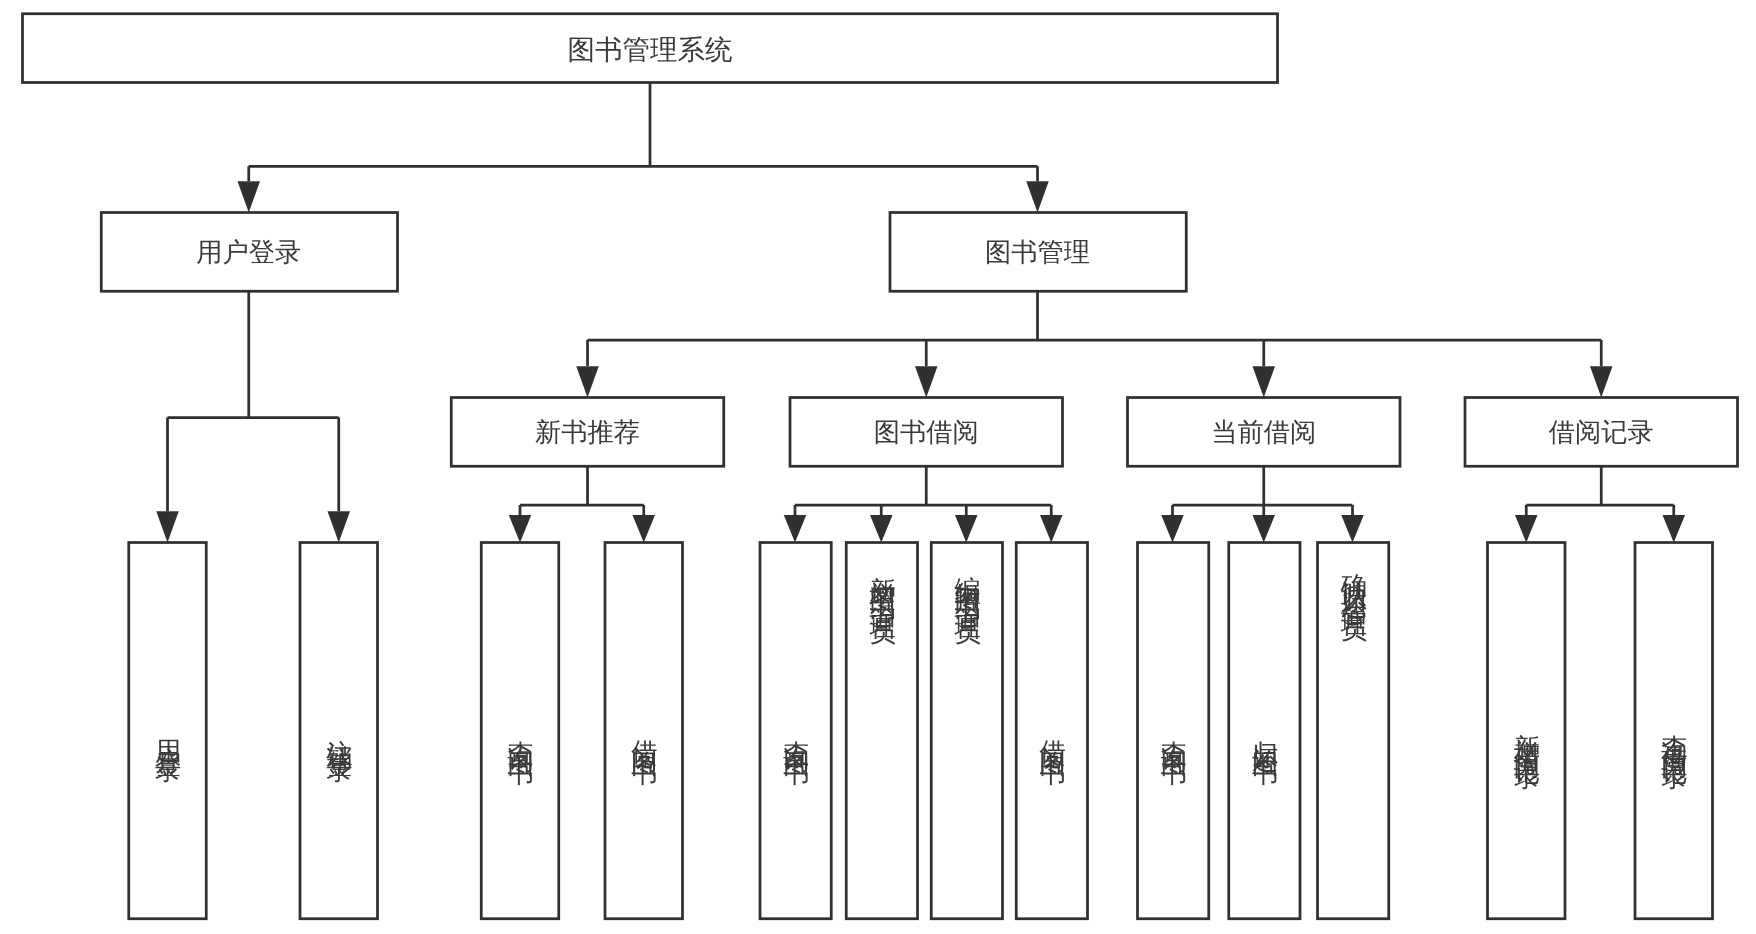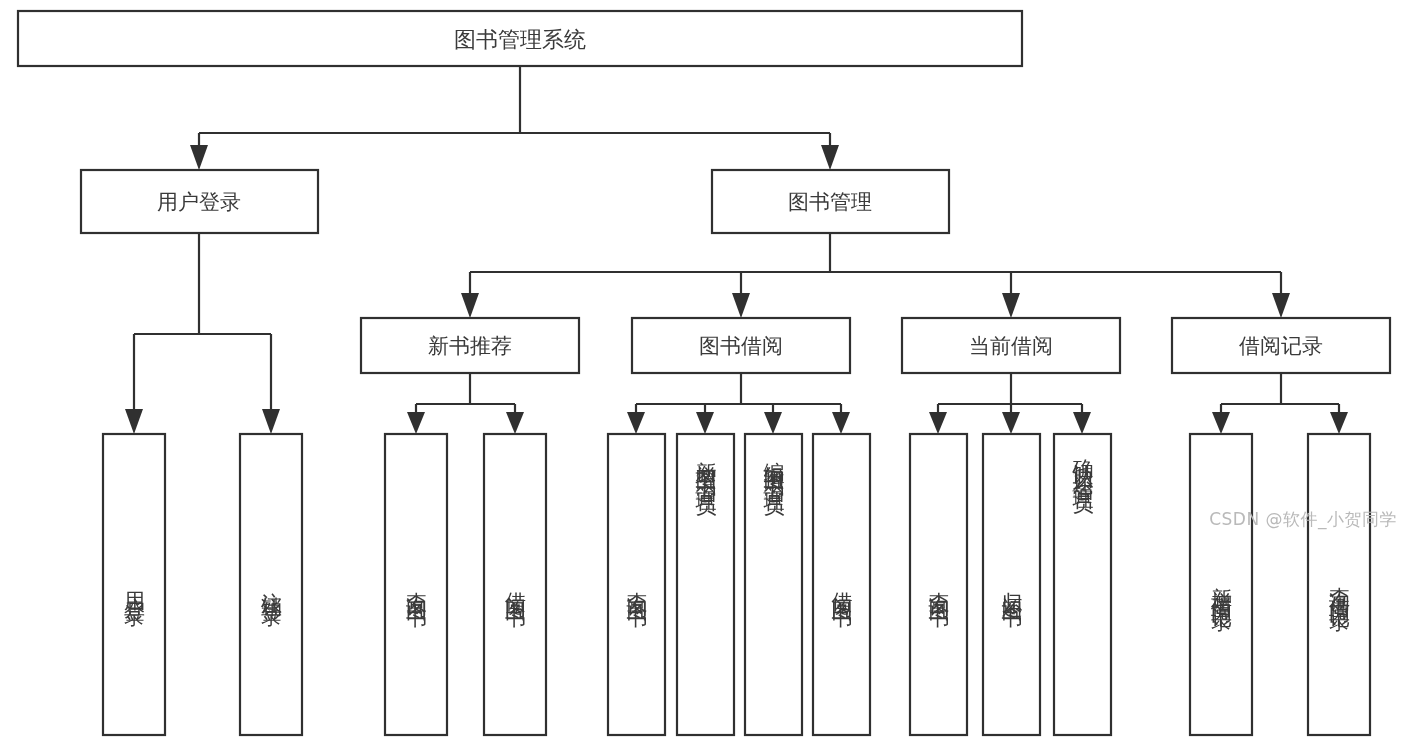--- a/index.html
+++ b/index.html
@@ -241,15 +241,14 @@
   <div class="leaf-text-wrap" style="left:1054px; top:434px; width:57px; height:301px; align-items:flex-start; padding-top:8px; box-sizing:border-box;">
       <span class="leaf-text">确认归还（管理员）</span>
     </div>
   <div class="leaf-text-wrap" style="left:1190px; top:434px; width:62px; height:301px;">
       <span class="leaf-text">新增借阅记录</span>
     </div>
   <div class="leaf-text-wrap" style="left:1308px; top:434px; width:62px; height:301px;">
       <span class="leaf-text">查询借阅记录</span>
     </div>
 
-  <div id="watermark">CSDN @软件_小贺同学</div>
 
 </div>
 
 </body></html>

